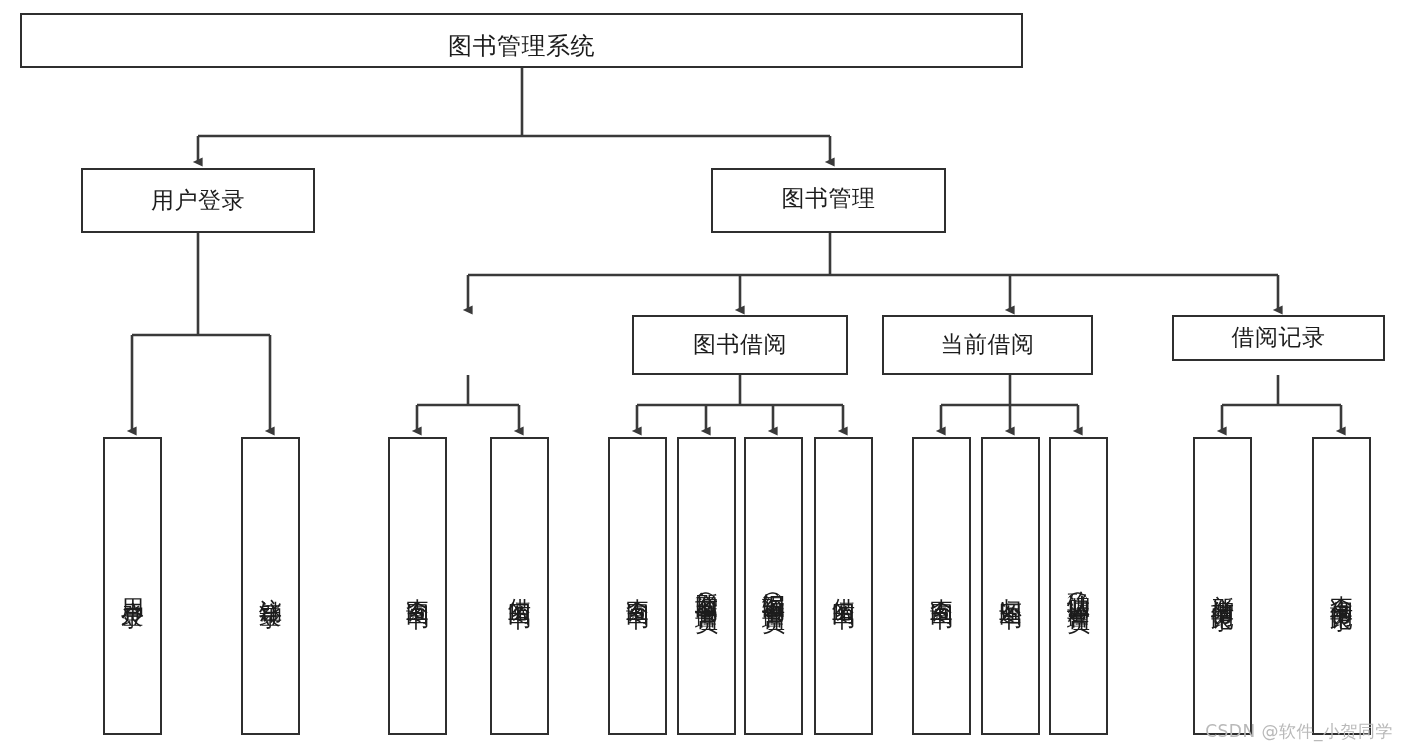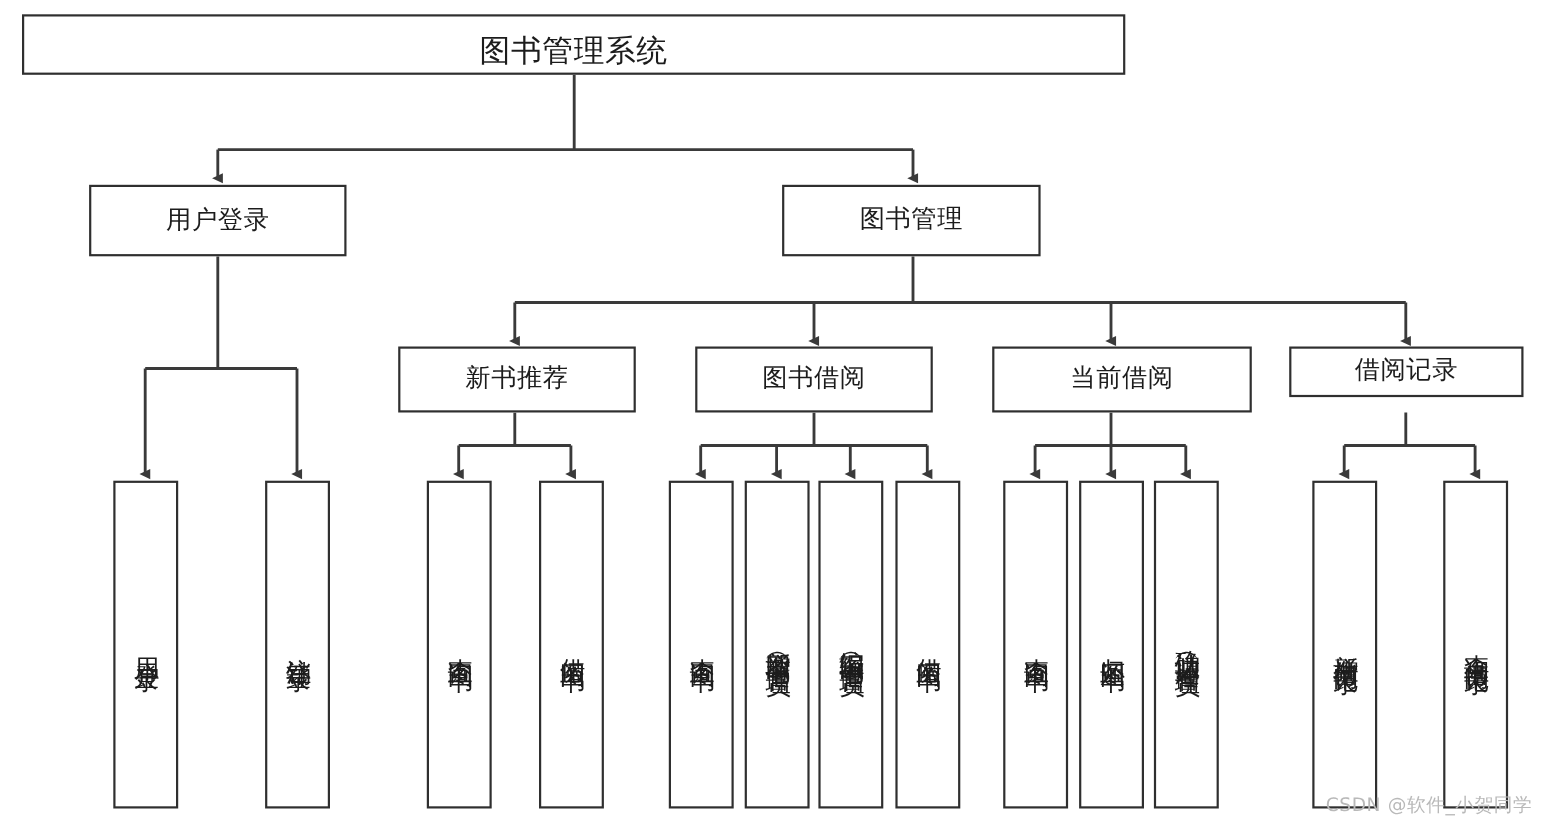--- a/index.html
+++ b/index.html
@@ -39,21 +39,21 @@
     display: block;
     line-height: 1.18;
     letter-spacing: 0.5px;
   }
   
   .node.h .label {
     writing-mode: horizontal-tb;
     font-size: 23px;
     white-space: nowrap;
   }
-  .node.root .label { font-size: 28px; margin-top: 11px; }
+  .node.root .label { font-size: 24px; margin-top: 11px; }
   
   .node.v {
     align-items: center;
     justify-content: center;
   }
   .node.v .label {
     writing-mode: vertical-rl;
     text-orientation: upright;
     font-size: 23px;
     line-height: 1.0;
@@ -129,27 +129,24 @@
     <span class="label">图书管理系统</span>
   </div>
 
   <div class="node h" style="left:81px; top:168px; width:234px; height:65px;">
     <span class="label">用户登录</span>
   </div>
   <div class="node h" style="left:711px; top:168px; width:235px; height:65px;font-family:Liberation Mono, monospace;">
     <span class="label">图书管理</span>
   </div>
 
-  <div class="node h" style="left:362px; top:315px; width:216px; height:60px;">
-    <span class="label">新书推荐</span>
-  </div>
   <div class="node h" style="left:632px; top:315px; width:216px; height:60px;">
     <span class="label">图书借阅</span>
   </div>
-  <div class="node h" style="left:902px; top:315px; width:236px; height:60px;">
+  <div class="node h" style="left:882px; top:315px; width:211px; height:60px;">
     <span class="label">当前借阅</span>
   </div>
   <div class="node h" style="left:1172px; top:315px; width:213px; height:46px;">
     <span class="label">借阅记录</span>
   </div>
 
   <div class="node v" style="left:103px; top:437px; width:59px; height:298px;">
     <span class="label">用户登录</span>
   </div>
   <div class="node v" style="left:241px; top:437px; width:59px; height:298px;">

